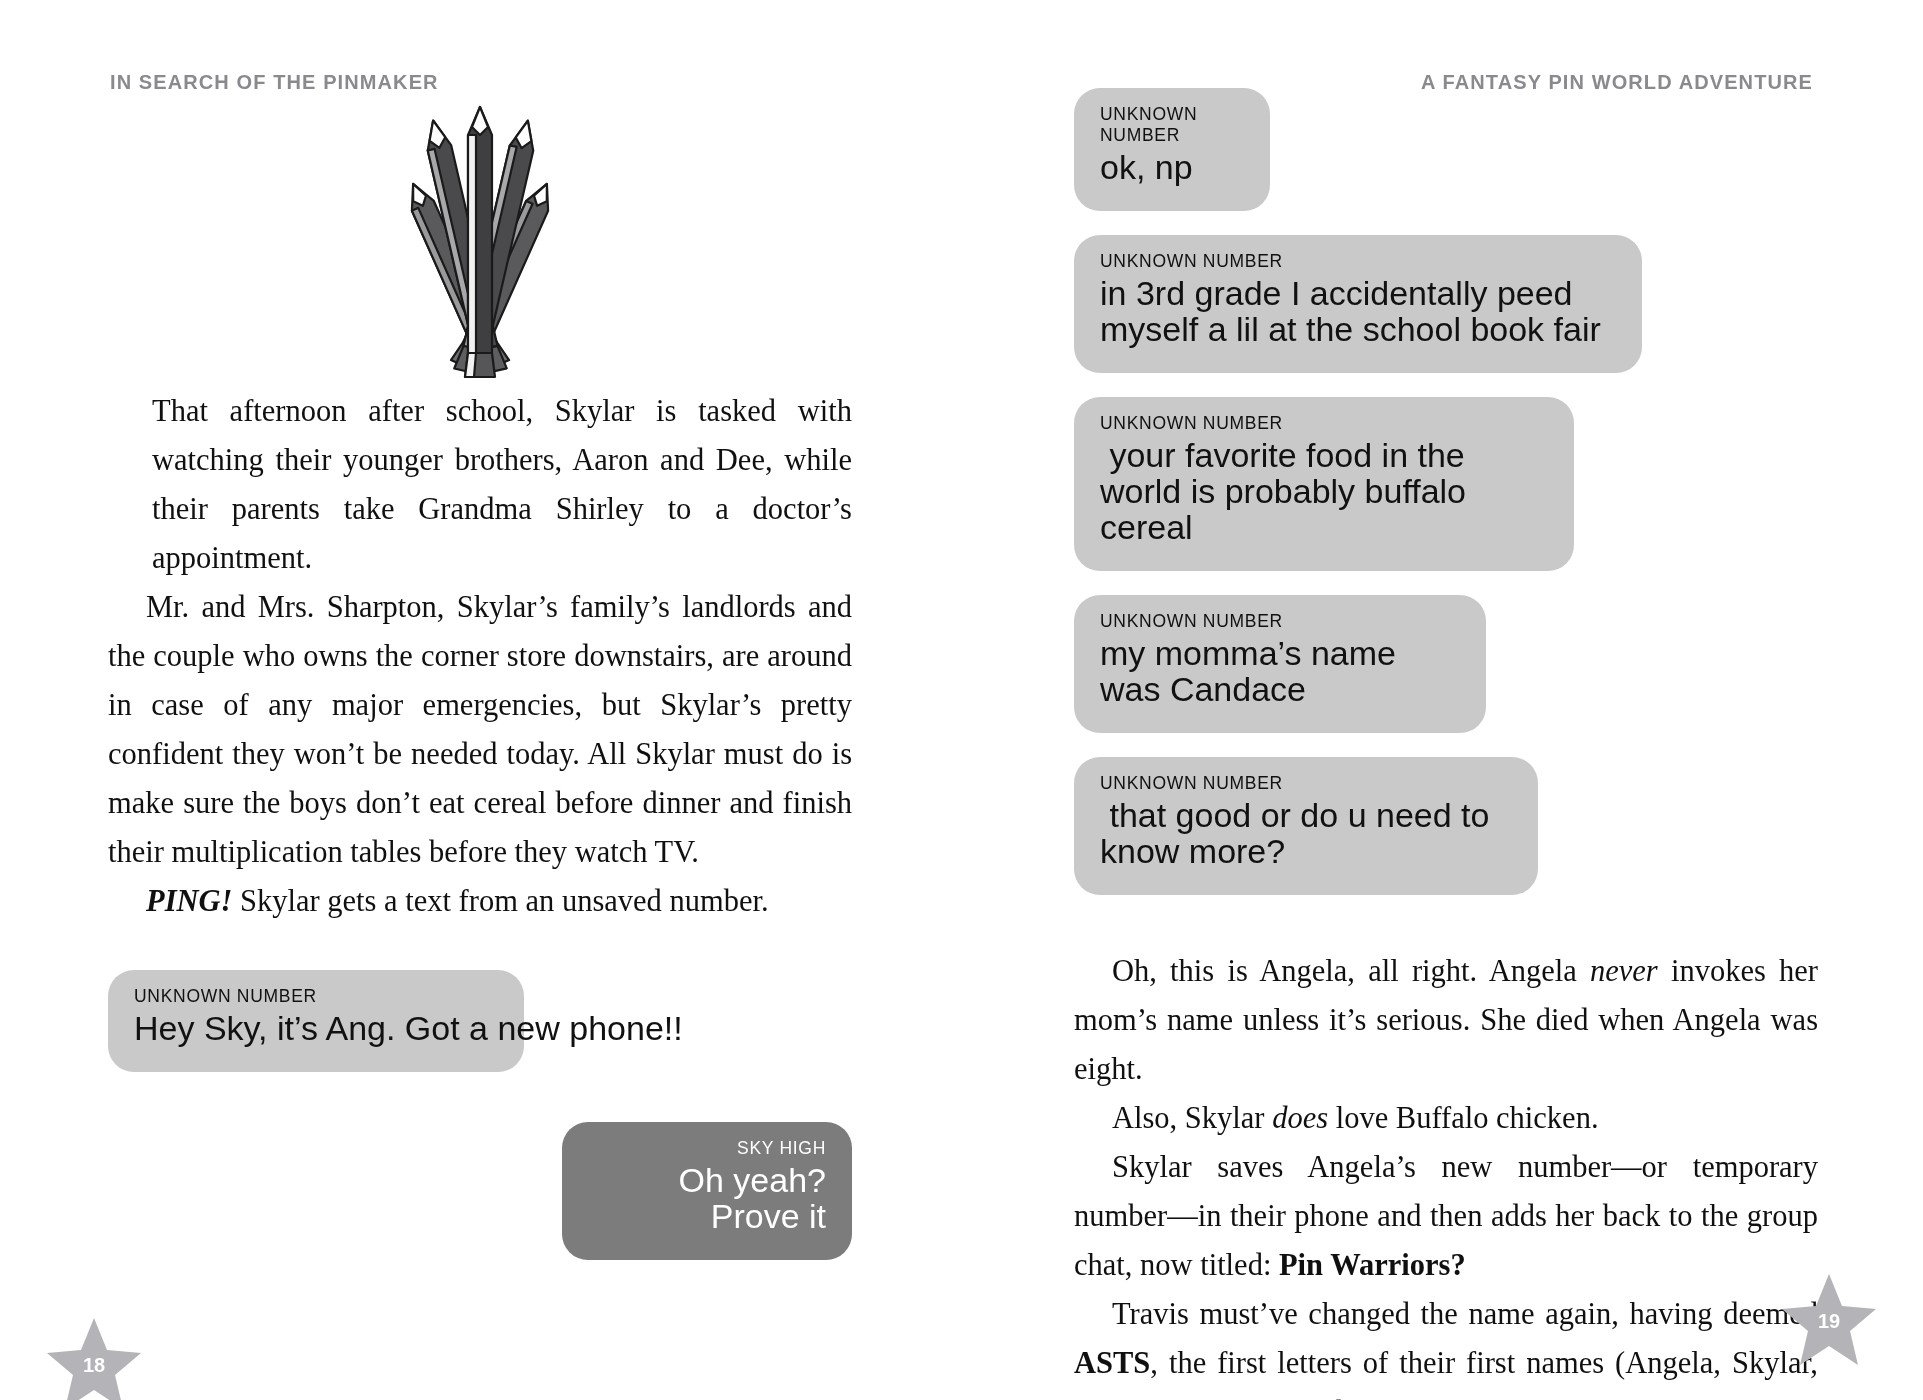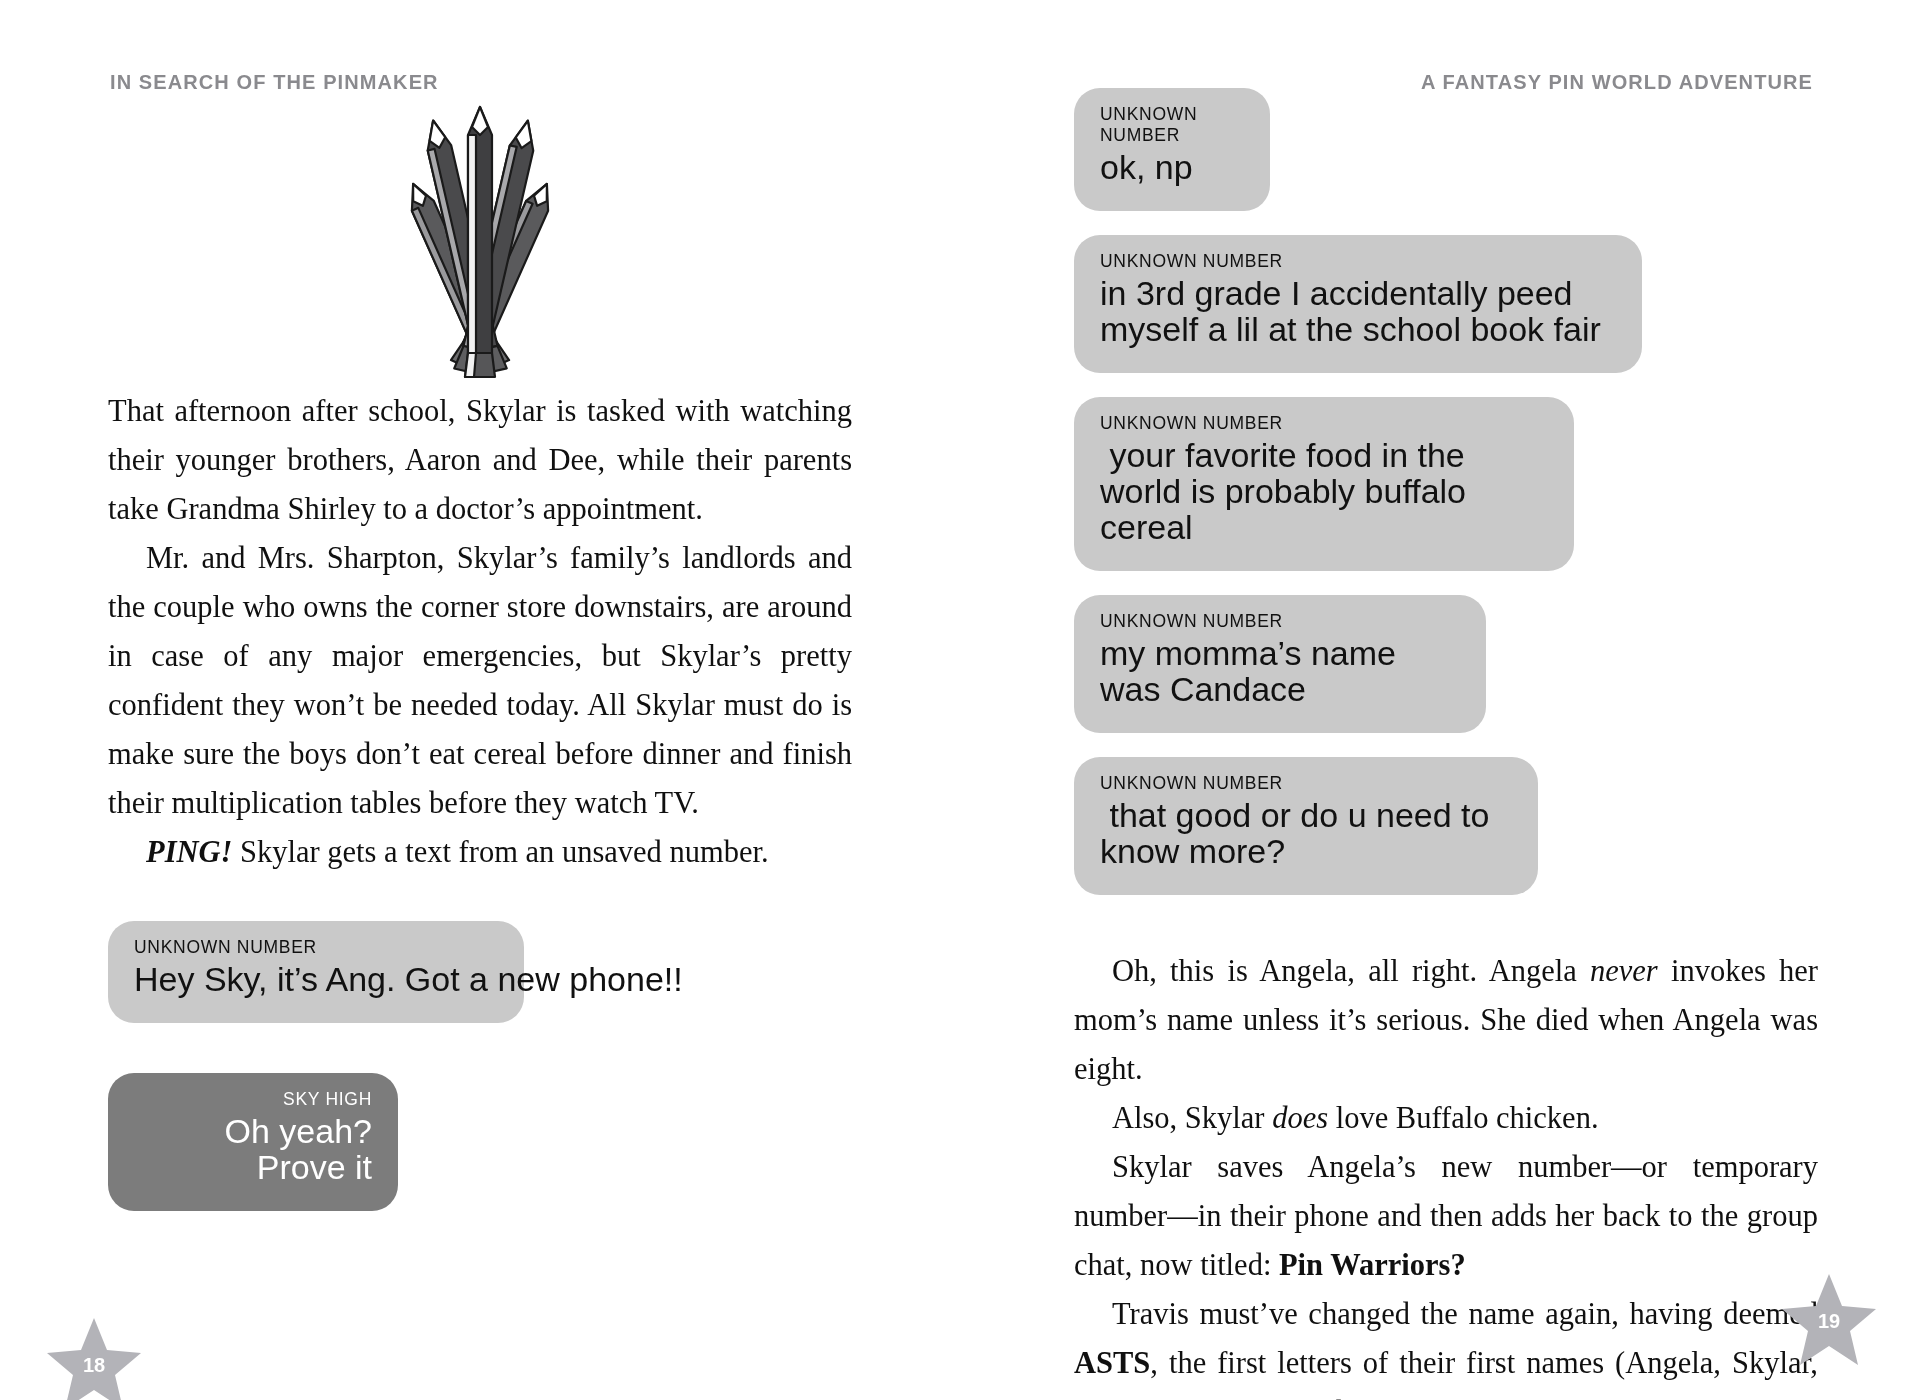--- a/index.html
+++ b/index.html
@@ -78,21 +78,21 @@
   p.body strong { font-weight: bold; }
   p.body .bi { font-weight: bold; font-style: italic; }
 
   
   .chat-block { position: relative; }
   .bubble-row {
     display: flex;
     width: 100%;
   }
   .bubble-row.received { justify-content: flex-start; }
-  .bubble-row.sent     { justify-content: flex-start; }
+  .bubble-row.sent     { justify-content: flex-end; }
 
   .bubble {
     border-radius: 26px;
     padding: 16px 26px 26px 26px;
     box-sizing: border-box;
     max-width: 100%;
   }
   .bubble.received {
     background: #c9c9c9;
     color: #111111;
@@ -198,21 +198,21 @@
               <path d="M73 32 L85 4 L97 32 L97 250 L73 250 Z" fill="#3f3f41"></path>
               <path d="M85 4 L93 24 L85 32 L77 24 Z" fill="#ffffff"></path>
               <path d="M73 32 L81 32 L81 250 L73 250 Z" fill="#f2f2f2"></path>
               <path d="M73 250 L97 250 L100 274 L70 274 Z" fill="#565658"></path>
               <path d="M73 250 L81 250 L79 274 L70 274 Z" fill="#f2f2f2"></path>
             </g>
           </g>
         </svg>
       </div>
 
-      <p class="body" style="margin-top:2px;">That afternoon after school, Skylar is tasked with watching their younger brothers, Aaron and Dee, while their parents take Grandma Shirley to a doctor’s appointment.</p>
+      <p class="body" style="margin-top:2px;margin-left:44px;">That afternoon after school, Skylar is tasked with watching their younger brothers, Aaron and Dee, while their parents take Grandma Shirley to a doctor’s appointment.</p>
 
       <p class="body indent">Mr. and Mrs. Sharpton, Skylar’s family’s landlords and the couple who owns the corner store downstairs, are around in case of any major emergencies, but Skylar’s pretty confident they won’t be needed today. All Skylar must do is make sure the boys don’t eat cereal before dinner and finish their multiplication tables before they watch TV.</p>
 
       <p class="body indent noj"><span class="bi">PING!</span><span> Skylar gets a text from an unsaved number.</span></p>
 
       <div class="chat-block" style="margin-top:44px;">
         <div class="bubble-row received">
           <div class="bubble received overflow" style="width:416px;">
             <span class="sender">UNKNOWN NUMBER</span>
             <span class="msg">Hey Sky, it’s Ang. Got a new phone!!</span>

